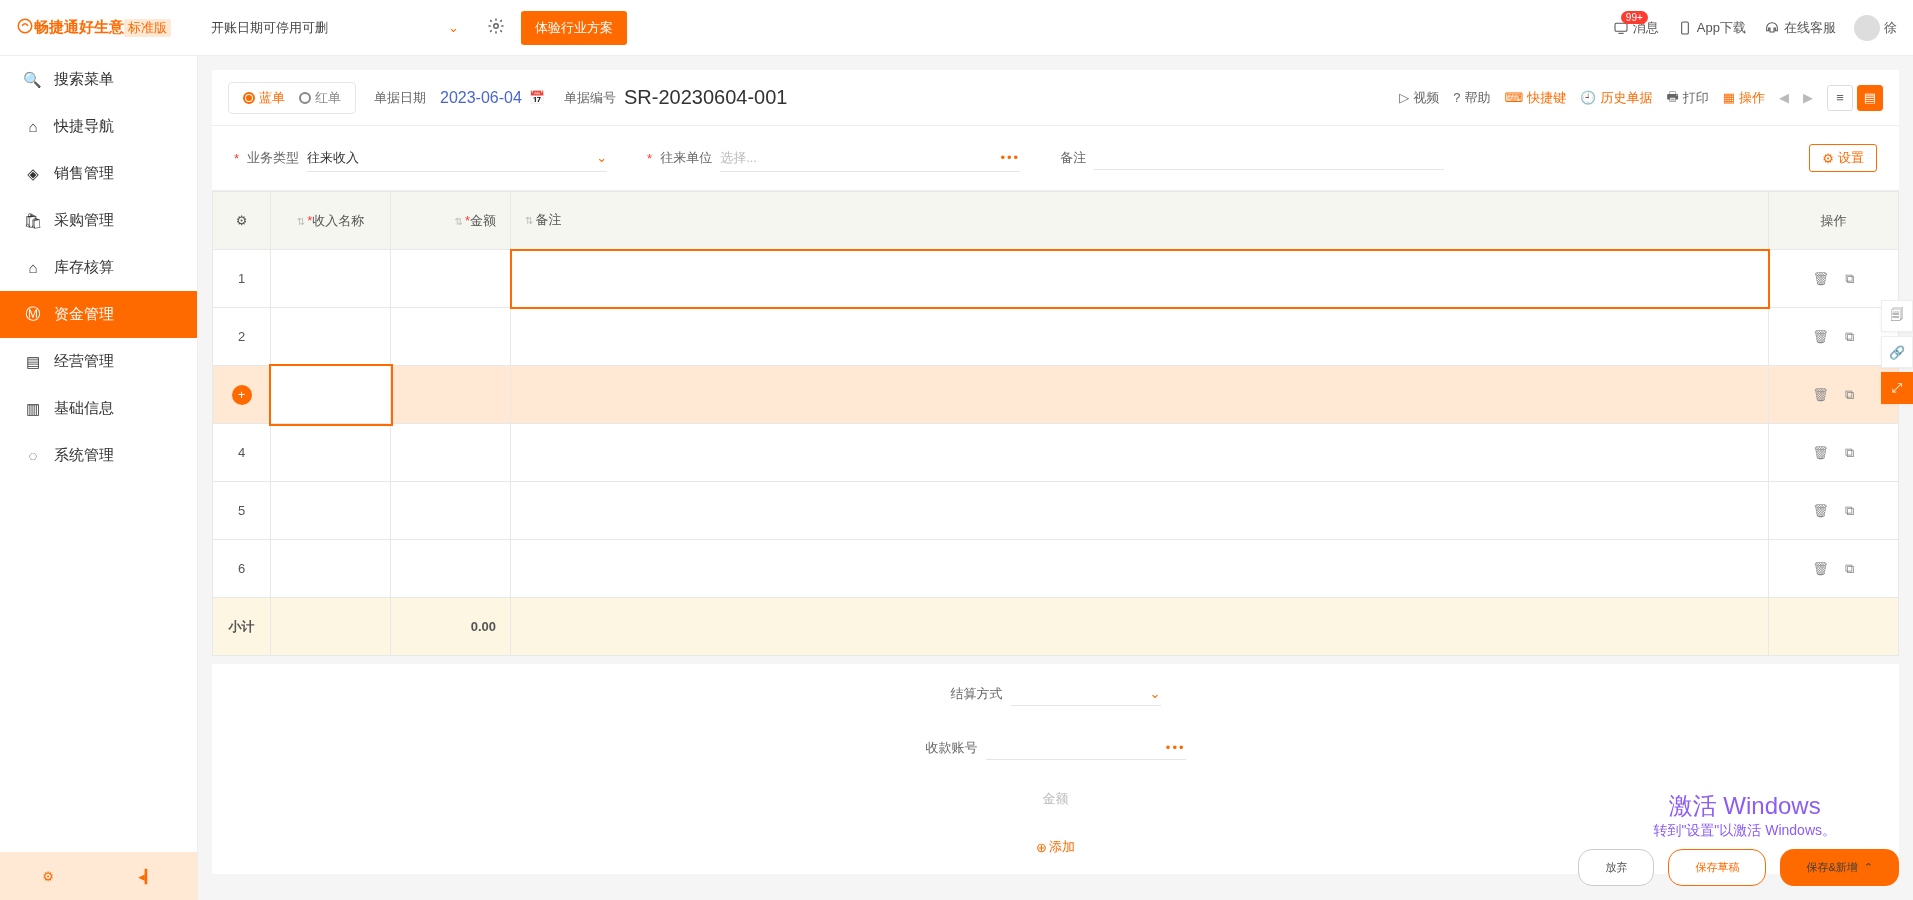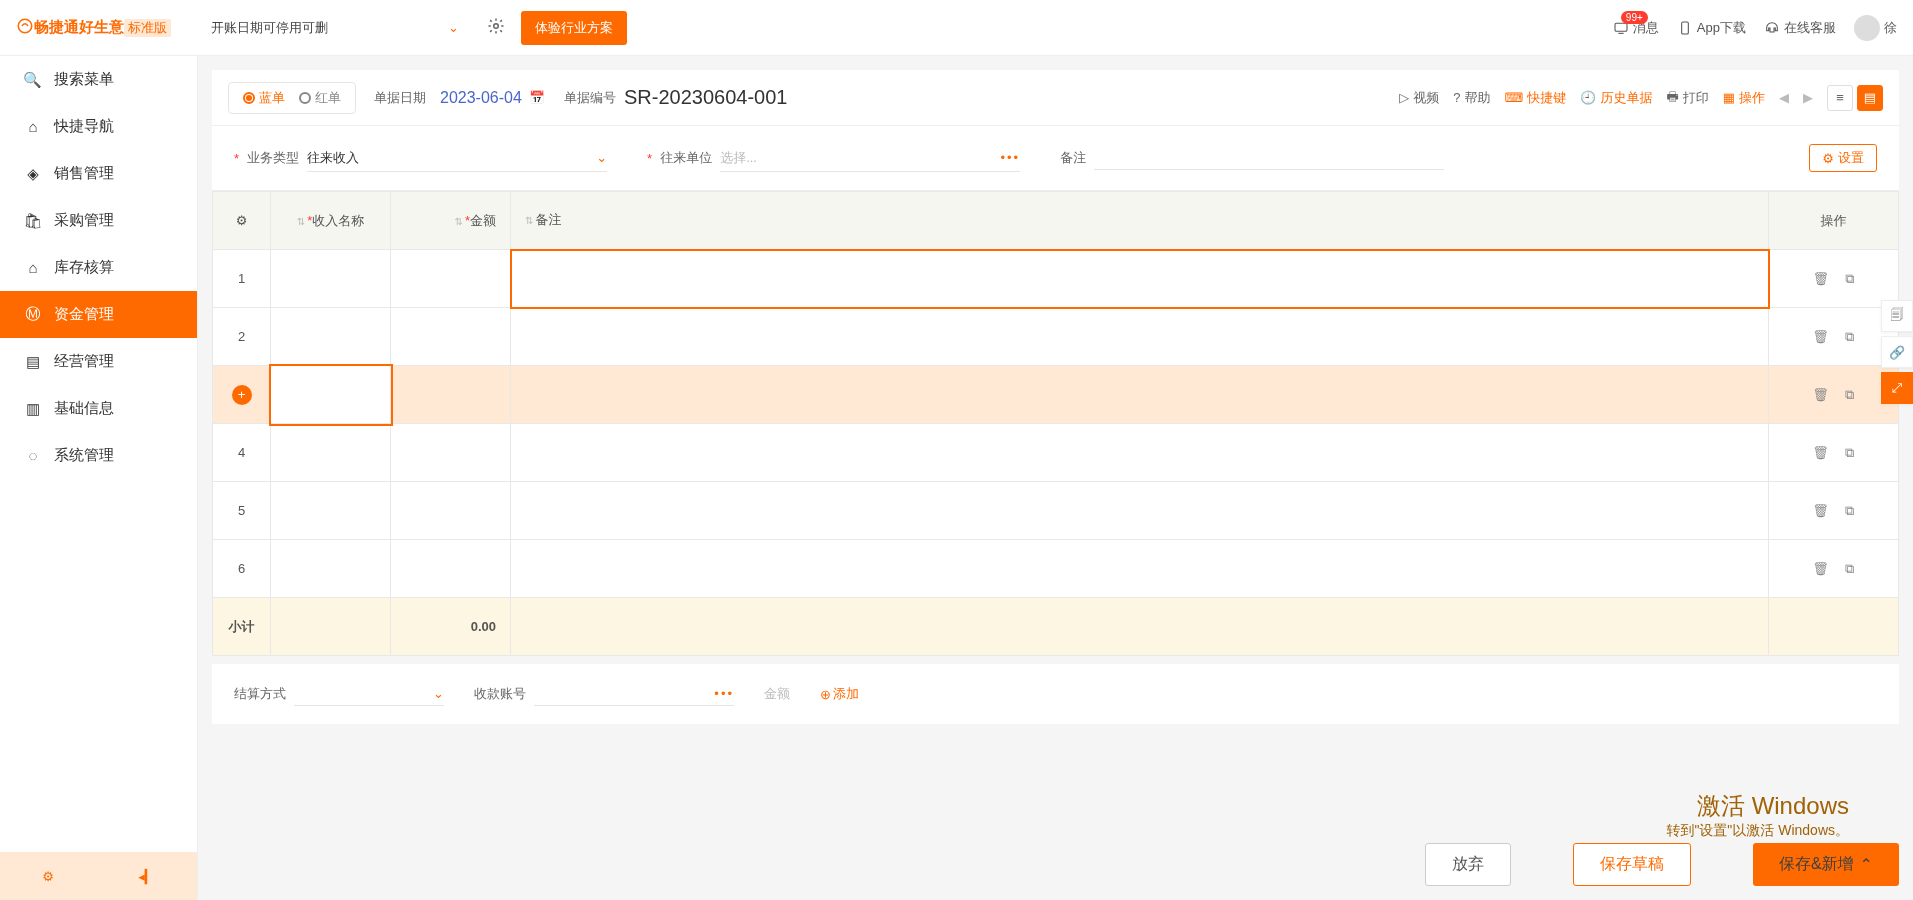--- a/index.html
+++ b/index.html
@@ -81,31 +81,31 @@
 .col-ops { width: 130px; }
 .sort { color: #bbb; font-size: 10px; margin-right: 2px; }
 .row-highlight td { background: #ffe8d4 !important; }
 .row-subtotal td { background: #fdf6e3 !important; font-weight: bold; }
 .add-circle { width: 20px; height: 20px; border-radius: 50%; background: #ff6a00; color: #fff; display: inline-flex; align-items: center; justify-content: center; cursor: pointer; }
 .op-icons { display: flex; justify-content: center; gap: 16px; color: #888; cursor: pointer; }
 .active-cell { outline: 2px solid #ff6a00; }
 .note-cell-border { border: 2px solid #ff6a00 !important; }
 
 
-.bottom-form { background: #fff; padding: 18px 22px; display: flex; gap: 30px; margin-top: 8px; }
+.bottom-form { background: #fff; padding: 18px 22px; display: flex; align-items: center; gap: 30px; margin-top: 8px; flex-direction: column; }
 .add-link { color: #ff6a00; display: flex; align-items: center; gap: 2px; cursor: pointer; }
 
 
 .footer { position: absolute; right: 14px; bottom: 14px; display: flex; gap: 14px; }
-.btn { padding: 10px 26px; border-radius: 3px; cursor: pointer; font-size: 16px; margin-left: 48px; }
+.btn { padding: 10px 26px; border-radius: 14px; cursor: pointer; font-size: 11px; }
 .btn-ghost { border: 1px solid #ccc; background: #fff; color: #555; }
 .btn-outline { border: 1px solid #ff6a00; color: #ff6a00; background: #fff; }
 .btn-primary { background: #ff6a00; color: #404040; display: flex; align-items: center; gap: 6px; }
 
-.watermark { position: absolute; right: 64px; bottom: 60px; color: #a16207; text-align: right; pointer-events: none; }
+.watermark { position: absolute; right: 77px; bottom: 60px; color: #8b5cf6; text-align: center; pointer-events: none; }
 .watermark .w1 { font-size: 24px; }
 .watermark .w2 { font-size: 14px; }
 
 
 .right-rail { position: absolute; right: 0; top: 300px; display: flex; flex-direction: column; gap: 4px; }
 .rail-btn { width: 32px; height: 32px; background: #fff; border: 1px solid #eee; display: flex; align-items: center; justify-content: center; color: #777; cursor: pointer; box-shadow: 0 1px 3px rgba(0,0,0,0.05); }
 .rail-btn.orange { background: #ff6a00; color: #fff; border-color: #ff6a00; }
 
 svg { width: 16px; height: 16px; }
 .icon18 svg { width: 18px; height: 18px; }

